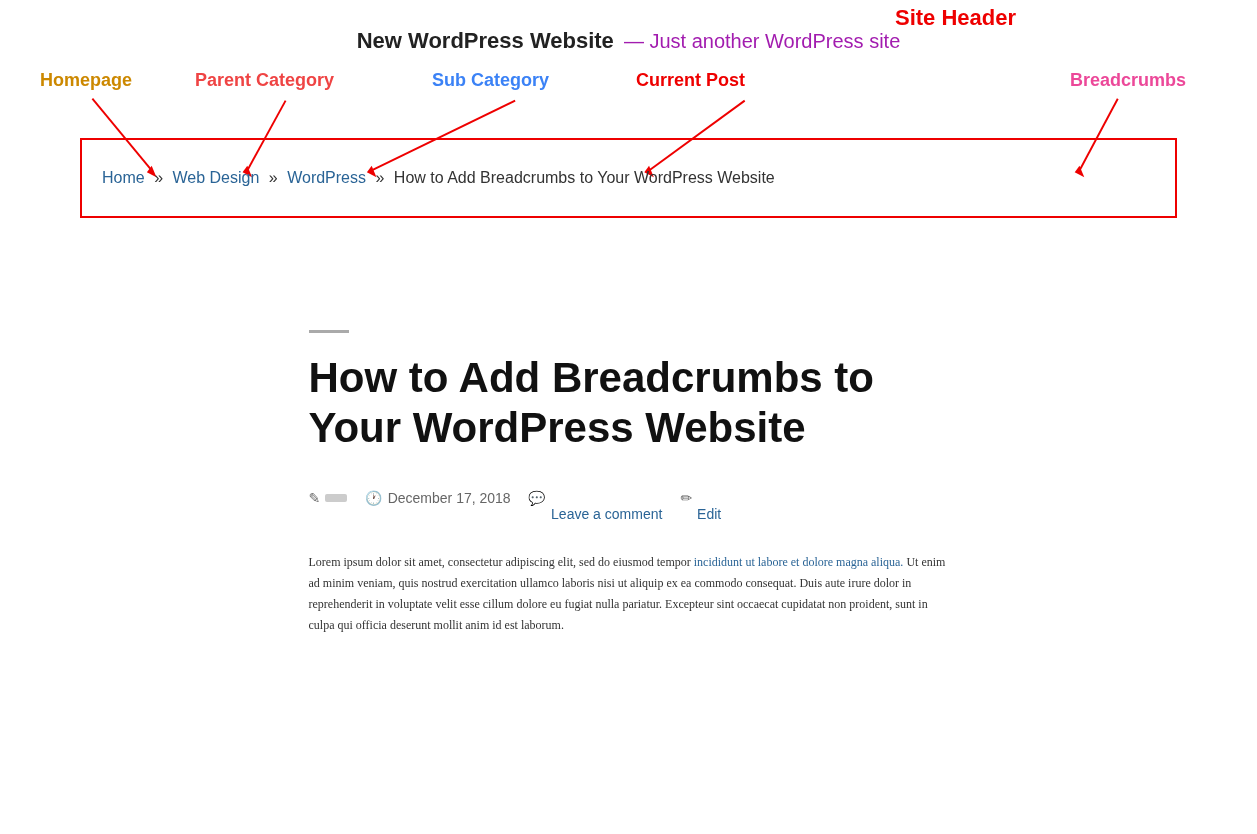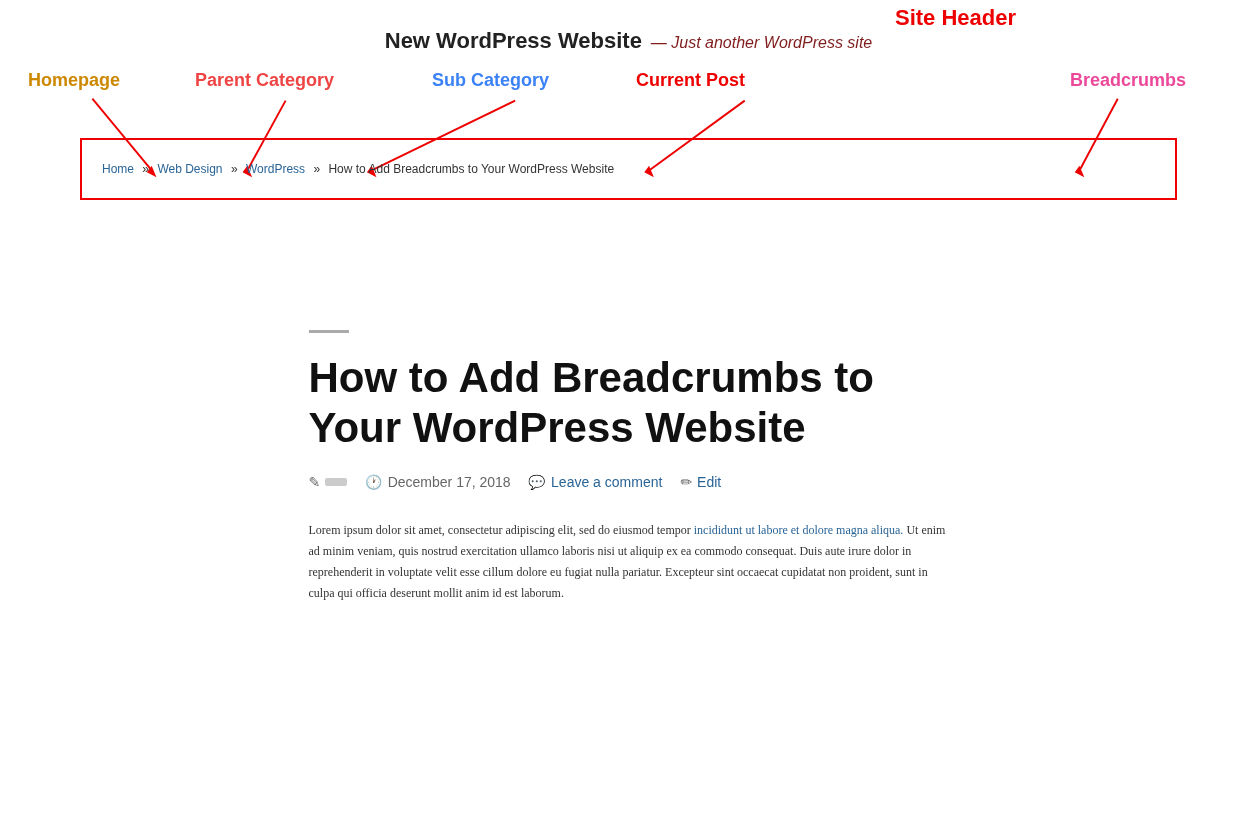--- a/index.html
+++ b/index.html
@@ -21,35 +21,34 @@
       font-family: Arial, sans-serif;
     }
 
     .site-title {
       font-size: 22px;
       font-weight: bold;
       color: #222;
     }
 
     .site-tagline {
-      font-size: 16px;
-      color: #7f1d1d;
-      font-style: italic;
+      font-size: 20px;
+      color: #a21caf;
     }
 
     .annotation-label {
       position: absolute;
       font-family: Arial, sans-serif;
       font-size: 18px;
       font-weight: bold;
       color: #e00;
     }
 
     .annotation-label.homepage {
-      left: 28px;
+      left: 40px;
       top: 0px;
       color: #cc8800;
     }
 
     .annotation-label.parent-category {
       left: 195px;
       top: 0px;
       color: #ef4444;
     }
 
@@ -81,23 +80,23 @@
       pointer-events: none;
     }
 
     
     .breadcrumb-box {
       position: absolute;
       top: 68px;
       left: 80px;
       right: 80px;
       border: 2px solid #e00;
-      padding: 22px 20px;
-      font-family: Arial, sans-serif;
-      font-size: 12px;
+      padding: 29px 20px;
+      font-family: Arial, sans-serif;
+      font-size: 16px;
     }
 
     .breadcrumb-box a {
       color: #2a6496;
       text-decoration: none;
     }
 
     .breadcrumb-sep {
       color: #333;
       margin: 0 5px;
@@ -154,20 +153,21 @@
       width: 22px;
       height: 8px;
       background: #ccc;
       border-radius: 2px;
       display: inline-block;
     }
 
     .post-meta a {
       color: #2a6496;
       text-decoration: none;
+      margin-top: 32px;
     }
 
     .post-body {
       font-size: 12px;
       line-height: 1.75;
       color: #333;
     }
 
     .post-body .link-text {
       color: #2a6496;

